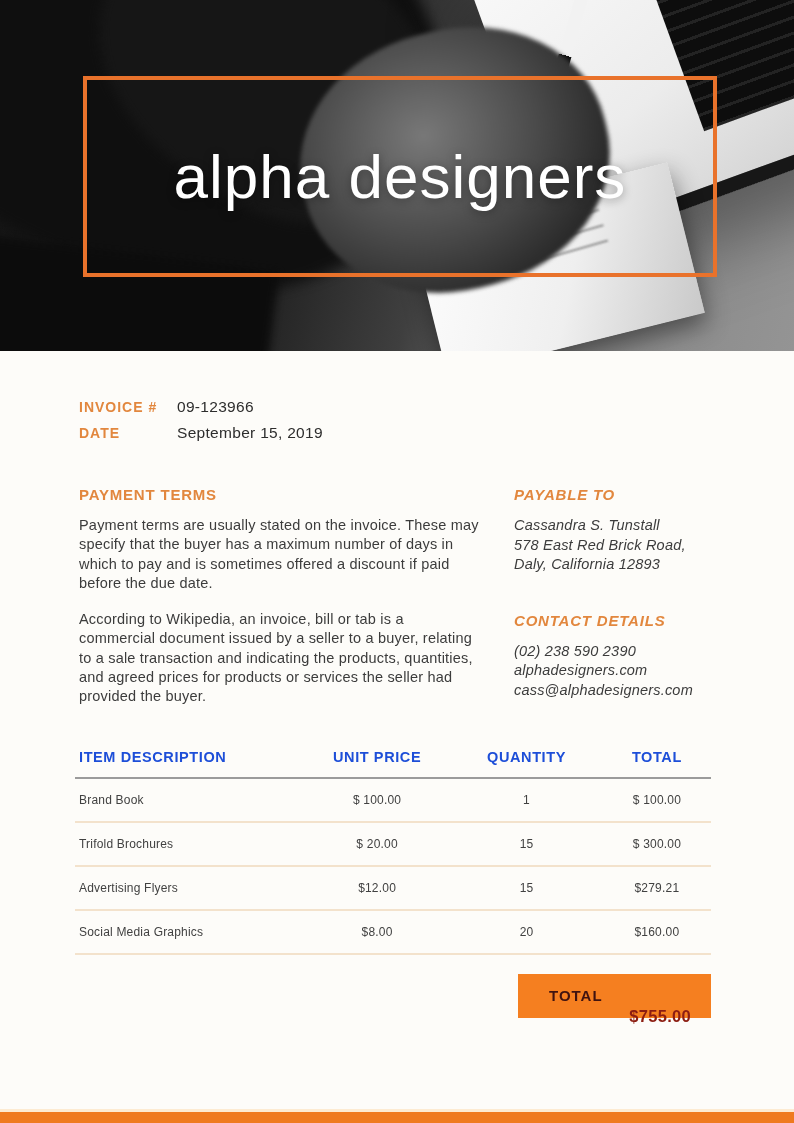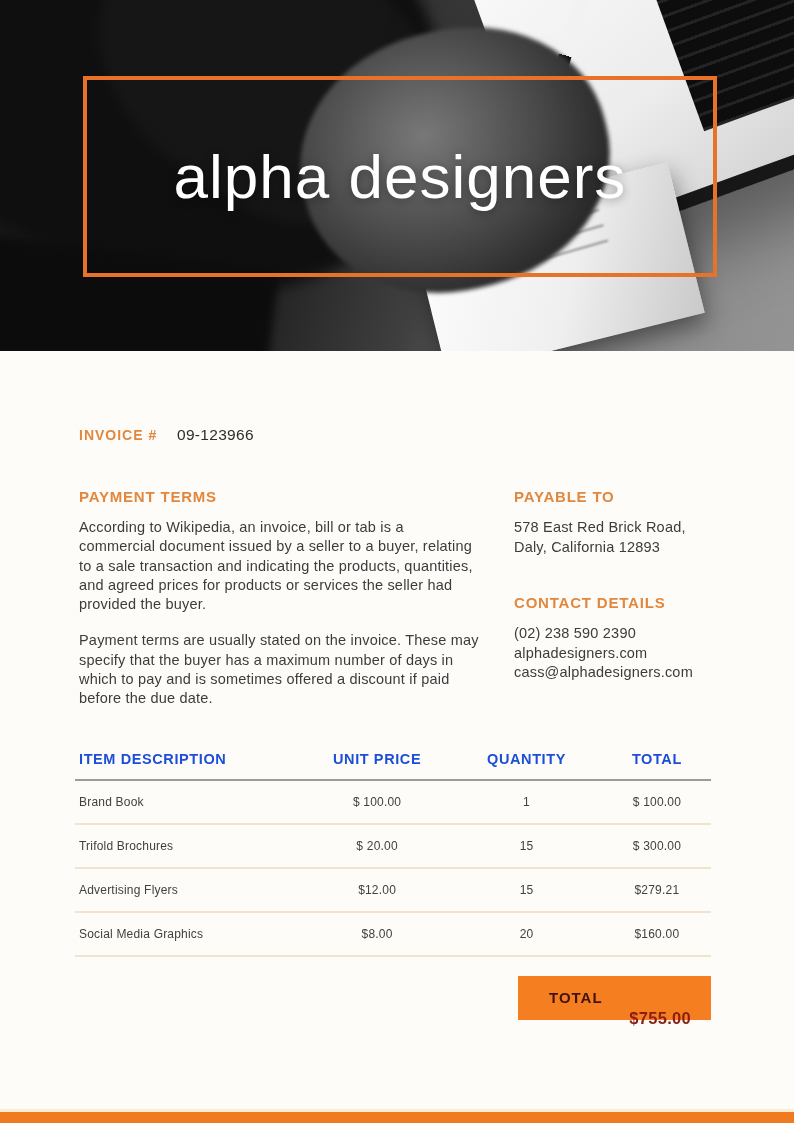--- a/index.html
+++ b/index.html
@@ -67,26 +67,26 @@
     color:#ffffff; font-size:62px; font-weight:500; letter-spacing:1px; line-height:1;
     text-shadow:0 2px 10px rgba(0,0,0,0.35); white-space:nowrap;
   }
 
   
   .meta { margin:47px 0 0 79px; }
   .meta-row { display:flex; align-items:baseline; margin-bottom:8px; }
   .meta-label {
     width:98px; color:#E2873E; font-size:14px; font-weight:bold; letter-spacing:1px;
   }
-  .meta-value { color:#2d2d2d; font-size:15.5px; letter-spacing:0.3px;margin-top:28px; }
+  .meta-value { color:#2d2d2d; font-size:15.5px; letter-spacing:0.3px; }
 
   
   .cols { display:flex; margin:44px 0 0 79px; width:632px; }
   .col-left { width:404px; }
-  .col-right { margin-left:31px; width:197px; }
+  .col-right { margin-left:31px; width:197px;font-style:italic; }
   .sec-heading {
     color:#E2873E; font-size:15px; font-weight:bold; letter-spacing:0.8px; margin-bottom:13px;
   }
   .body-text { color:#3c3c3c; font-size:14.5px; line-height:19.3px; letter-spacing:0.2px; }
   .body-text + .body-text { margin-top:17px; }
   .addr-line, .contact-line { color:#3c3c3c; font-size:14.5px; line-height:19.5px; letter-spacing:0.2px; }
   .contact-block { margin-top:37px; }
 
   
   .tbl { margin:42px 0 0 75px; width:636px; }
@@ -137,31 +137,36 @@
     <div class="frame">
       <h1 class="brand-title">alpha designers</h1>
     </div>
   </header>
 
   <section class="meta">
     <div class="meta-row">
       <span class="meta-label">INVOICE #</span>
       <span class="meta-value">09-123966</span>
     </div>
+    <div class="meta-row">
+      <span class="meta-label">DATE</span>
+      <span class="meta-value">September 15, 2019</span>
+    </div>
   </section>
 
   <section class="cols">
     <div class="col-left">
       <h2 class="sec-heading">PAYMENT TERMS</h2>
+      <p class="body-text">Payment terms are usually stated on the invoice. These may specify that the buyer has a maximum number of days in which to pay and is sometimes offered a discount if paid before the due date.</p>
       <p class="body-text">According to Wikipedia, an invoice, bill or tab is a commercial document issued by a seller to a buyer, relating to a sale transaction and indicating the products, quantities, and agreed prices for products or services the seller had provided the buyer.</p>
-      <p class="body-text">Payment terms are usually stated on the invoice. These may specify that the buyer has a maximum number of days in which to pay and is sometimes offered a discount if paid before the due date.</p>
     </div>
     <div class="col-right">
       <div>
         <h2 class="sec-heading">PAYABLE TO</h2>
+        <div class="addr-line">Cassandra S. Tunstall</div>
         <div class="addr-line">578 East Red Brick Road,</div>
         <div class="addr-line">Daly, California 12893</div>
       </div>
       <div class="contact-block">
         <h2 class="sec-heading">CONTACT DETAILS</h2>
         <div class="contact-line">(02) 238 590 2390</div>
         <div class="contact-line">alphadesigners.com</div>
         <div class="contact-line">cass@alphadesigners.com</div>
       </div>
     </div>

